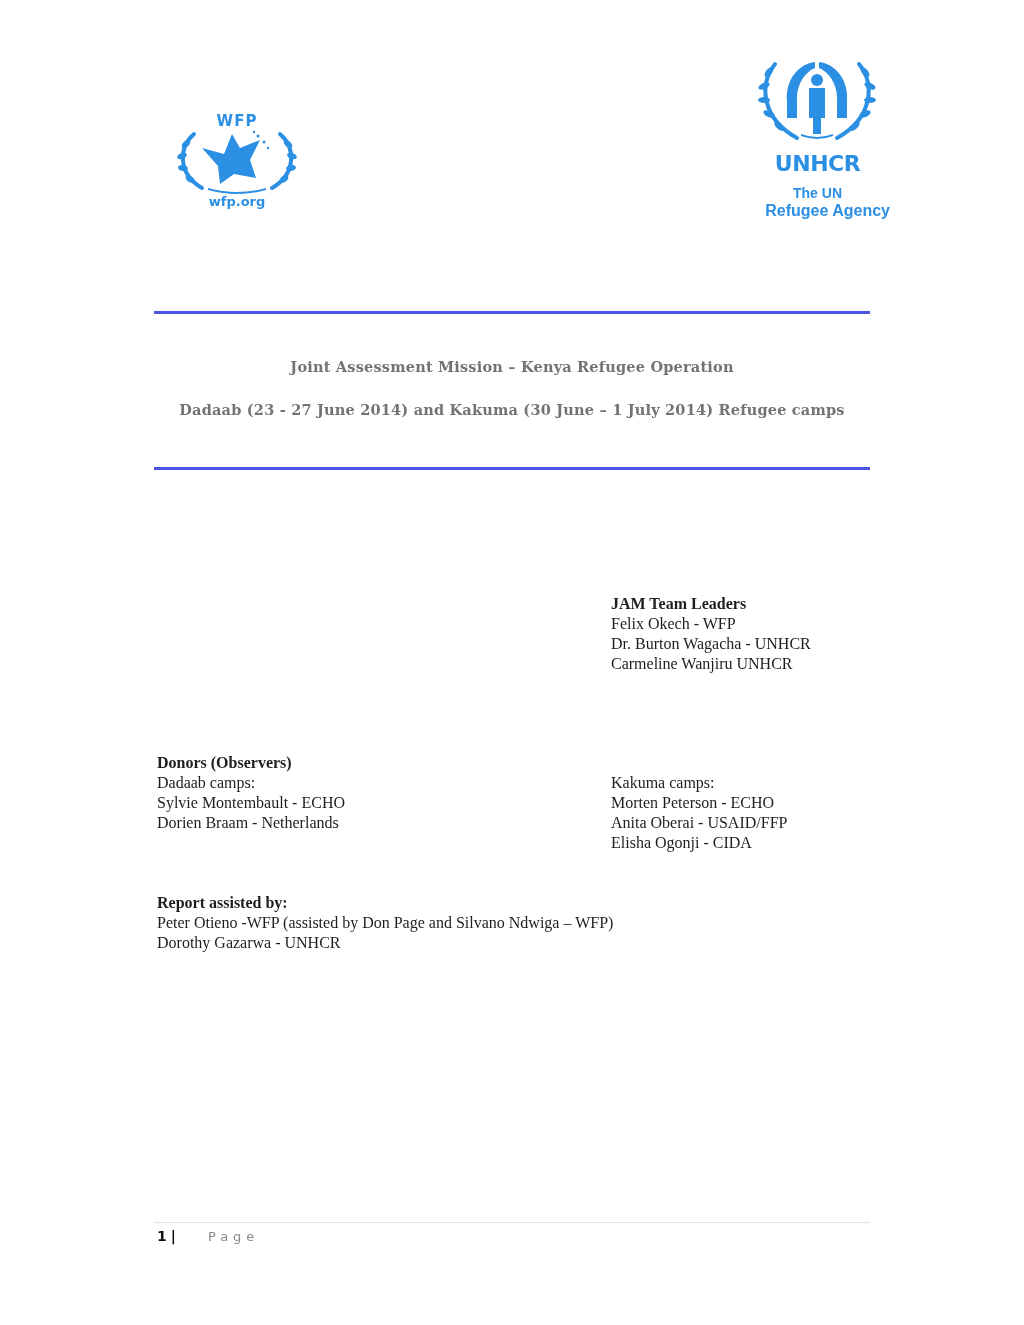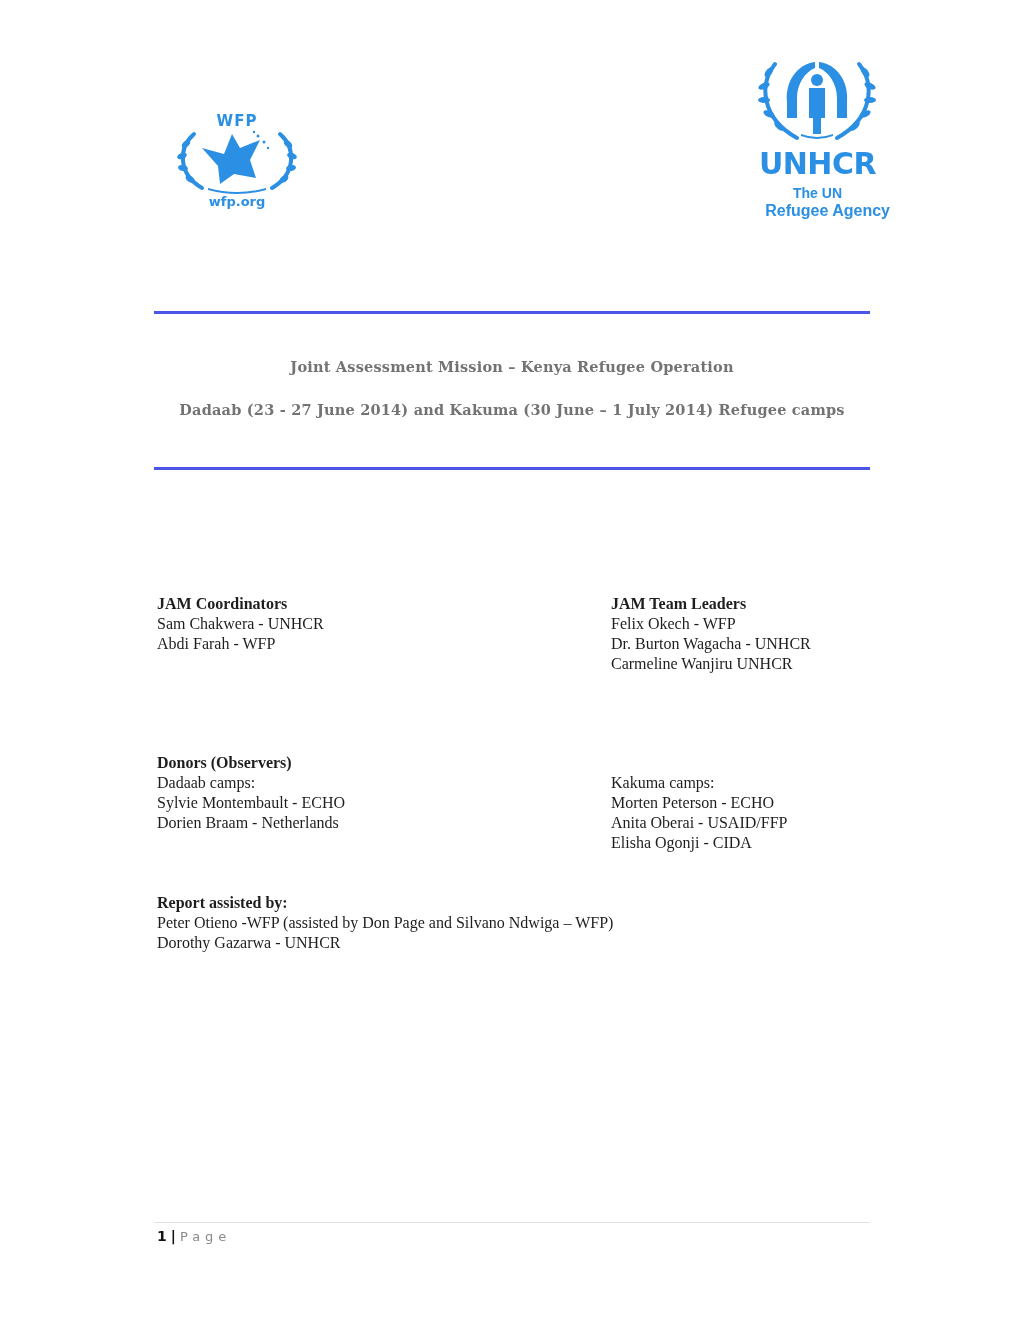--- a/index.html
+++ b/index.html
@@ -11,21 +11,21 @@
   .wfp-logo { position: absolute; left: 172px; top: 112px; width: 130px; height: 100px; color: #2b8fe3; }
   .wfp-logo .wfp-word { position: absolute; left: 0; top: 0; width: 130px; text-align: center;
          font-family: "DejaVu Sans", sans-serif; font-weight: bold; font-size: 15px; letter-spacing: 1px; }
   .wfp-logo svg { position: absolute; left: 0; top: 14px; }
   .wfp-logo .wfp-url { position: absolute; left: 0; top: 82px; width: 130px; text-align: center;
          font-family: "DejaVu Sans", sans-serif; font-weight: bold; font-size: 13px; }
 
   .unhcr-logo { position: absolute; left: 745px; top: 58px; width: 145px; height: 168px; color: #2b8fe3; }
   .unhcr-logo svg { position: absolute; left: 12px; top: 0; }
   .unhcr-logo .unhcr-word { position: absolute; left: 0; top: 86px; width: 145px; text-align: center;
-         font-family: "DejaVu Sans", sans-serif; font-weight: bold; font-size: 30px; letter-spacing: -0.5px; line-height: 40px; }
+         font-family: "DejaVu Sans", sans-serif; font-weight: bold; font-size: 22px; letter-spacing: -0.5px; line-height: 40px; }
   .unhcr-logo .unhcr-sub1 { position: absolute; left: 0; top: 126px; width: 145px; text-align: center;
          font-family: "Liberation Sans", sans-serif; font-weight: bold; font-size: 14px; line-height: 18px; }
   .unhcr-logo .unhcr-sub2 { position: absolute; left: 0; top: 144px; width: 145px; text-align: right;
          font-family: "Liberation Sans", sans-serif; font-weight: bold; font-size: 16px; line-height: 18px; }
 
   
   .rule { position: absolute; left: 154px; width: 716px; height: 3px; background: #4d55e6; }
   .rule.top { top: 311px; }
   .rule.bottom { top: 467px; }
 
@@ -44,21 +44,21 @@
   .leaders { left: 611px; top: 594px; }
   .donors { left: 157px; top: 753px; }
   .kakuma { left: 611px; top: 773px; }
   .report { left: 157px; top: 893px; }
 
   
   .footer-rule { position: absolute; left: 154px; top: 1222px; width: 716px; height: 1px; background: #e3e3e3; }
   .footer { position: absolute; left: 157px; top: 1228px; font-family: "DejaVu Sans", sans-serif; font-size: 14px; color: #111; }
   .footer .num { font-weight: bold; }
   .footer .sep { font-weight: bold; margin: 0 4px; }
-  .footer .page-word { color: #8a8a8a; letter-spacing: 5px; font-size: 13px; }
+  .footer .page-word { color: #8a8a8a; letter-spacing: 5px; font-size: 13px; margin-left: 28px; }
 </style>
 </head>
 <body>
 
 <div class="page">
 
   <div class="wfp-logo">
     <div class="wfp-word">WFP</div>
     <svg width="130" height="70" viewBox="0 0 130 70">
       <g fill="none" stroke="#2b8fe3" stroke-width="4" stroke-linecap="round">
@@ -116,25 +116,20 @@
     <div class="unhcr-word">UNHCR</div>
     <div class="unhcr-sub1">The UN</div>
     <div class="unhcr-sub2">Refugee Agency</div>
   </div>
 
   <div class="rule top"></div>
   <div class="title line1">Joint Assessment Mission – Kenya Refugee Operation</div>
   <div class="title line2">Dadaab (23 - 27 June 2014) and Kakuma (30 June – 1 July 2014) Refugee camps</div>
   <div class="rule bottom"></div>
 
-  <div class="block coords">
-    <div class="heading">JAM Coordinators</div>
-    <div class="line">Sam Chakwera - UNHCR</div>
-    <div class="line">Abdi Farah - WFP</div>
-  </div>
 
   <div class="block donors">
     <div class="heading">Donors (Observers)</div>
     <div class="line">Dadaab camps:</div>
     <div class="line">Sylvie Montembault - ECHO</div>
     <div class="line">Dorien Braam - Netherlands</div>
   </div>
 
   <div class="block leaders">
     <div class="heading">JAM Team Leaders</div>

